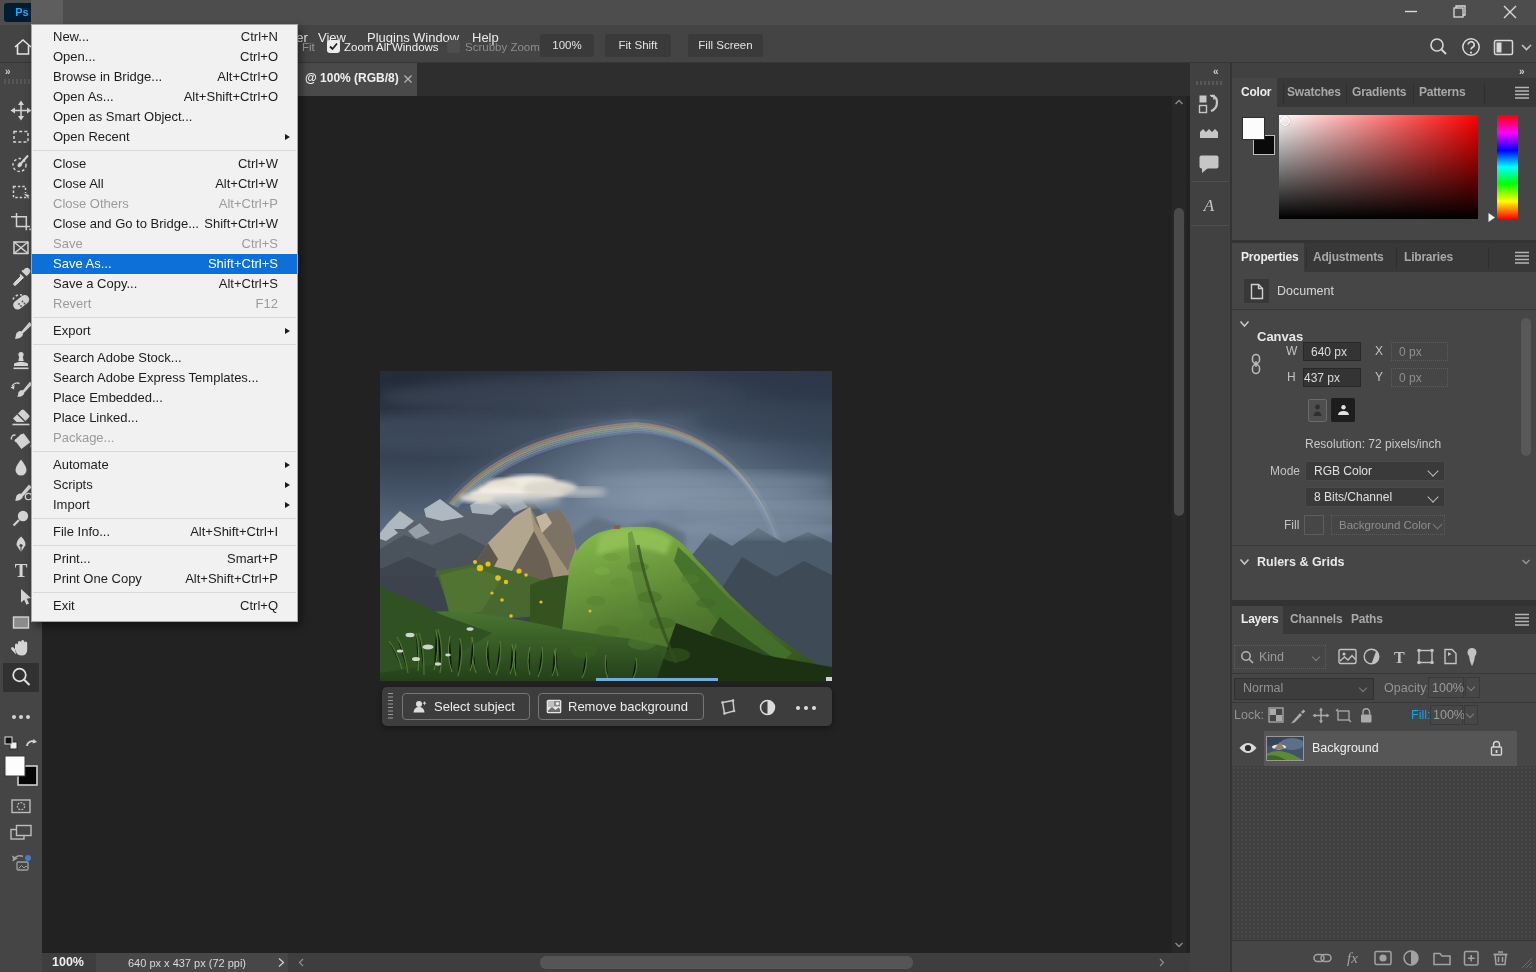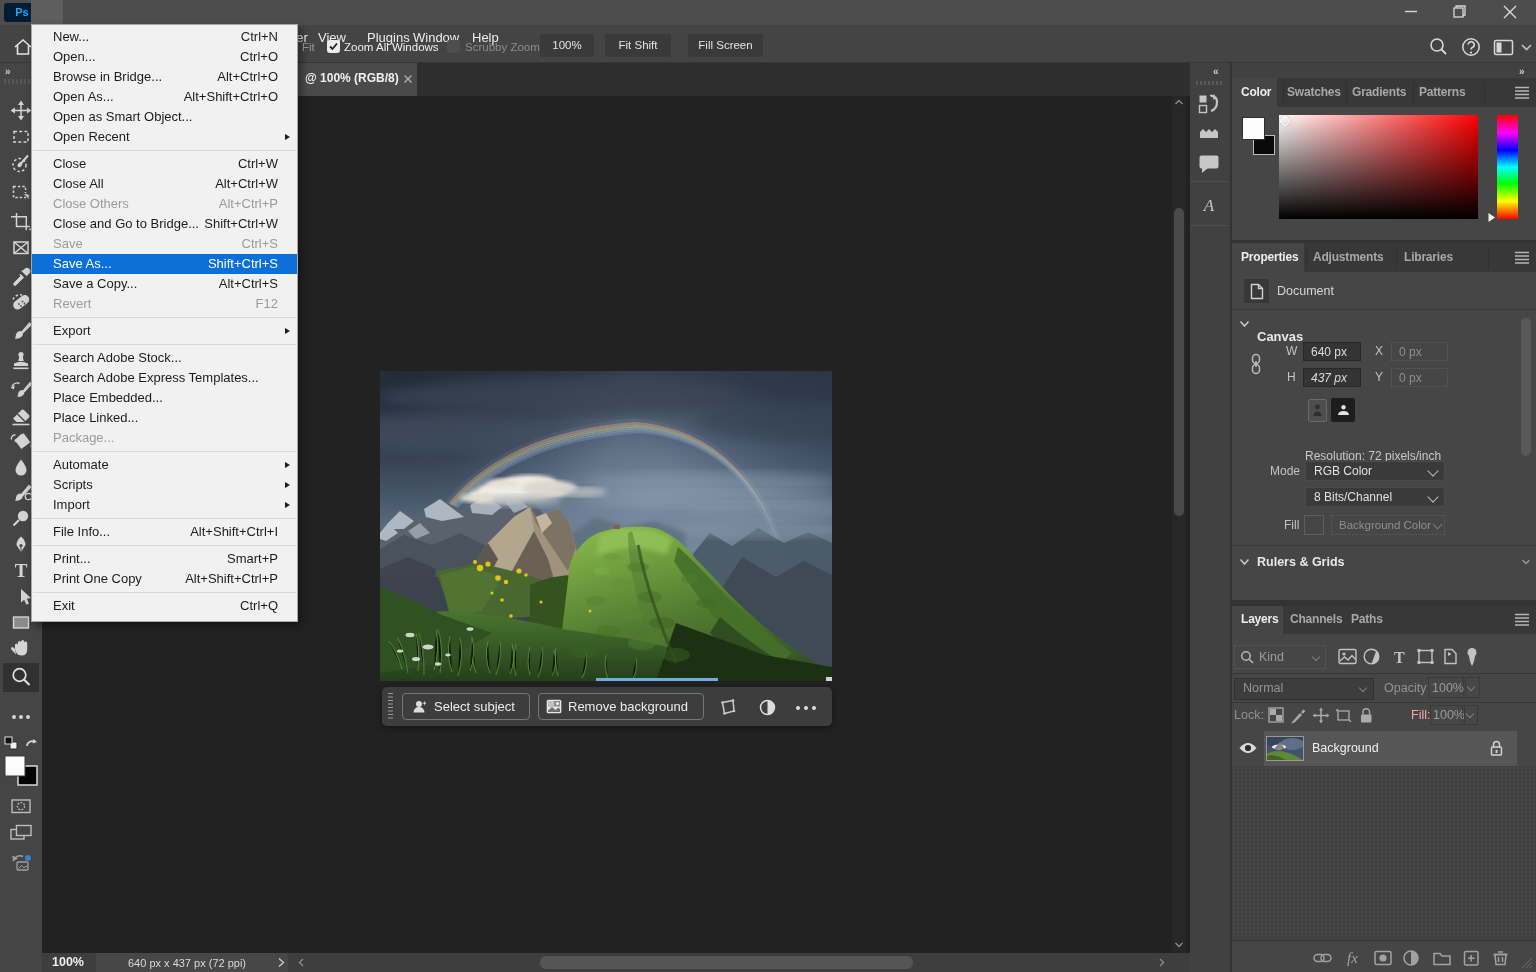--- a/index.html
+++ b/index.html
@@ -593,34 +593,34 @@
         <rect x="3.5" y="1.5" width="7" height="9" rx="3.5"></rect>
         <rect x="3.5" y="11.5" width="7" height="9" rx="3.5"></rect>
         <line x1="7" y1="8" x2="7" y2="14"></line>
       </g>
     </svg>
 <div class="glabel" style="left:1286px;top:344px;">W</div>
 <div class="field" style="left:1303px;top:342px;width:58px;height:19px;line-height:18px;padding-left:7px;">640 px</div>
 <div class="glabel" style="left:1375px;top:344px;">X</div>
 <div class="dfield" style="left:1391px;top:342px;width:57px;height:19px;line-height:18px;padding-left:7px;">0 px</div>
 <div class="glabel" style="left:1287px;top:370px;">H</div>
-<div class="field" style="left:1303px;top:368px;width:58px;height:19px;line-height:18px;padding-left:7px;font-style:italic;">437 px</div>
+<div class="field" style="left:1303px;top:368px;width:58px;height:19px;line-height:18px;">437 px</div>
 <div class="glabel" style="left:1375px;top:370px;">Y</div>
 <div class="dfield" style="left:1391px;top:368px;width:57px;height:19px;line-height:18px;padding-left:7px;">0 px</div>
 <div class="abs" style="left:1308px;top:399px;width:19px;height:23px;background:#4e4e4e;border:1px solid #6a6a6a;border-radius:2px;box-sizing:border-box;"></div>
 <svg class="abs" style="left:1312px;top:403px;" width="11" height="15" viewBox="0 0 11 15">
       <circle cx="5.5" cy="4" r="2.4" fill="#2f2f2f"></circle>
       <path d="M1.5 13 q0.4 -4.5 4 -4.5 q3.6 0 4 4.5 z" fill="#2f2f2f"></path>
     </svg>
 <div class="abs" style="left:1331px;top:398px;width:24px;height:24px;background:#1d1d1d;border-radius:2px;"></div>
 <svg class="abs" style="left:1336px;top:404px;" width="15" height="12" viewBox="0 0 15 12">
       <circle cx="7.5" cy="3.2" r="2.2" fill="#e2e2e2"></circle>
       <path d="M2 11 q0.4 -4 5.5 -4 q5.1 0 5.5 4 z" fill="#e2e2e2"></path>
     </svg>
-<div class="abs" style="left:1305px;top:449px;font-size:12px;color:#c9c9c9;">Resolution: 72 pixels/inch</div>
+<div class="abs" style="left:1305px;top:437px;font-size:12px;color:#c9c9c9;">Resolution: 72 pixels/inch</div>
 <div class="glabel" style="left:1270px;top:464px;">Mode</div>
 <div class="ddown" style="left:1305px;top:461px;width:140px;height:20px;line-height:19px;padding-left:8px;">RGB Color</div>
 <div class="chev" style="left:1429px;top:467px;"></div>
 <div class="ddown" style="left:1305px;top:487px;width:140px;height:20px;line-height:19px;padding-left:8px;">8 Bits/Channel</div>
 <div class="chev" style="left:1429px;top:493px;"></div>
 <div class="glabel" style="left:1284px;top:518px;">Fill</div>
 <div class="abs" style="left:1304px;top:515px;width:20px;height:20px;border:1px solid #5d5d5d;box-sizing:border-box;"></div>
 <div class="dfield" style="left:1331px;top:515px;width:114px;height:20px;line-height:19px;padding-left:7px;font-size:11.5px;">Background Color</div>
 <div class="chev" style="left:1434px;top:521px;border-color:#7a7a7a;width:6px;height:6px;"></div>
 <div class="abs" style="left:1232px;top:545px;width:304px;height:1px;background:#383838;"></div>
@@ -717,21 +717,21 @@
 <g>
           <rect x="70" y="4" width="11" height="9" fill="none" stroke="#ababab" stroke-width="1.3"></rect>
           <path d="M68 4 l2 -2 M81 13 l2 2" stroke="#ababab" stroke-width="1.2" fill="none"></path>
         </g>
 <g>
           <rect x="93" y="7.5" width="10.5" height="8" rx="1"></rect>
           <path d="M95 7.5 v-2.5 a3.3 3.3 0 0 1 6.6 0 v2.5" fill="none" stroke="#ababab" stroke-width="1.4"></path>
         </g>
 </g>
     </svg>
-<div class="abs" style="left:1411px;top:708px;font-size:12.5px;color:#fca5a5;">Fill:</div>
+<div class="abs" style="left:1411px;top:708px;font-size:12.5px;color:#0ea5e9;">Fill:</div>
 <div class="abs" style="left:1430px;top:705px;width:33px;height:20px;background:#474747;border:1px solid #3a3a3a;box-sizing:border-box;"></div>
 <div class="abs" style="left:1433px;top:708px;font-size:12.5px;color:#9a9a9a;">100%</div>
 <div class="abs" style="left:1464px;top:705px;width:14px;height:20px;background:#474747;border:1px solid #3a3a3a;box-sizing:border-box;"></div>
 <div class="chev" style="left:1467px;top:711px;width:5px;height:5px;border-color:#7e7e7e;"></div>
 
 <div class="abs" style="left:1264px;top:731px;width:253px;height:35px;background:#565656;"></div>
 <svg class="abs" style="left:1238px;top:741px;" width="20" height="14" viewBox="0 0 20 14">
 <path d="M1.5 7 q8.5 -10 17 0 q-8.5 10 -17 0 z" fill="#dadada"></path>
       <circle cx="10" cy="7" r="3.1" fill="#2c2c2c"></circle>
     </svg>

